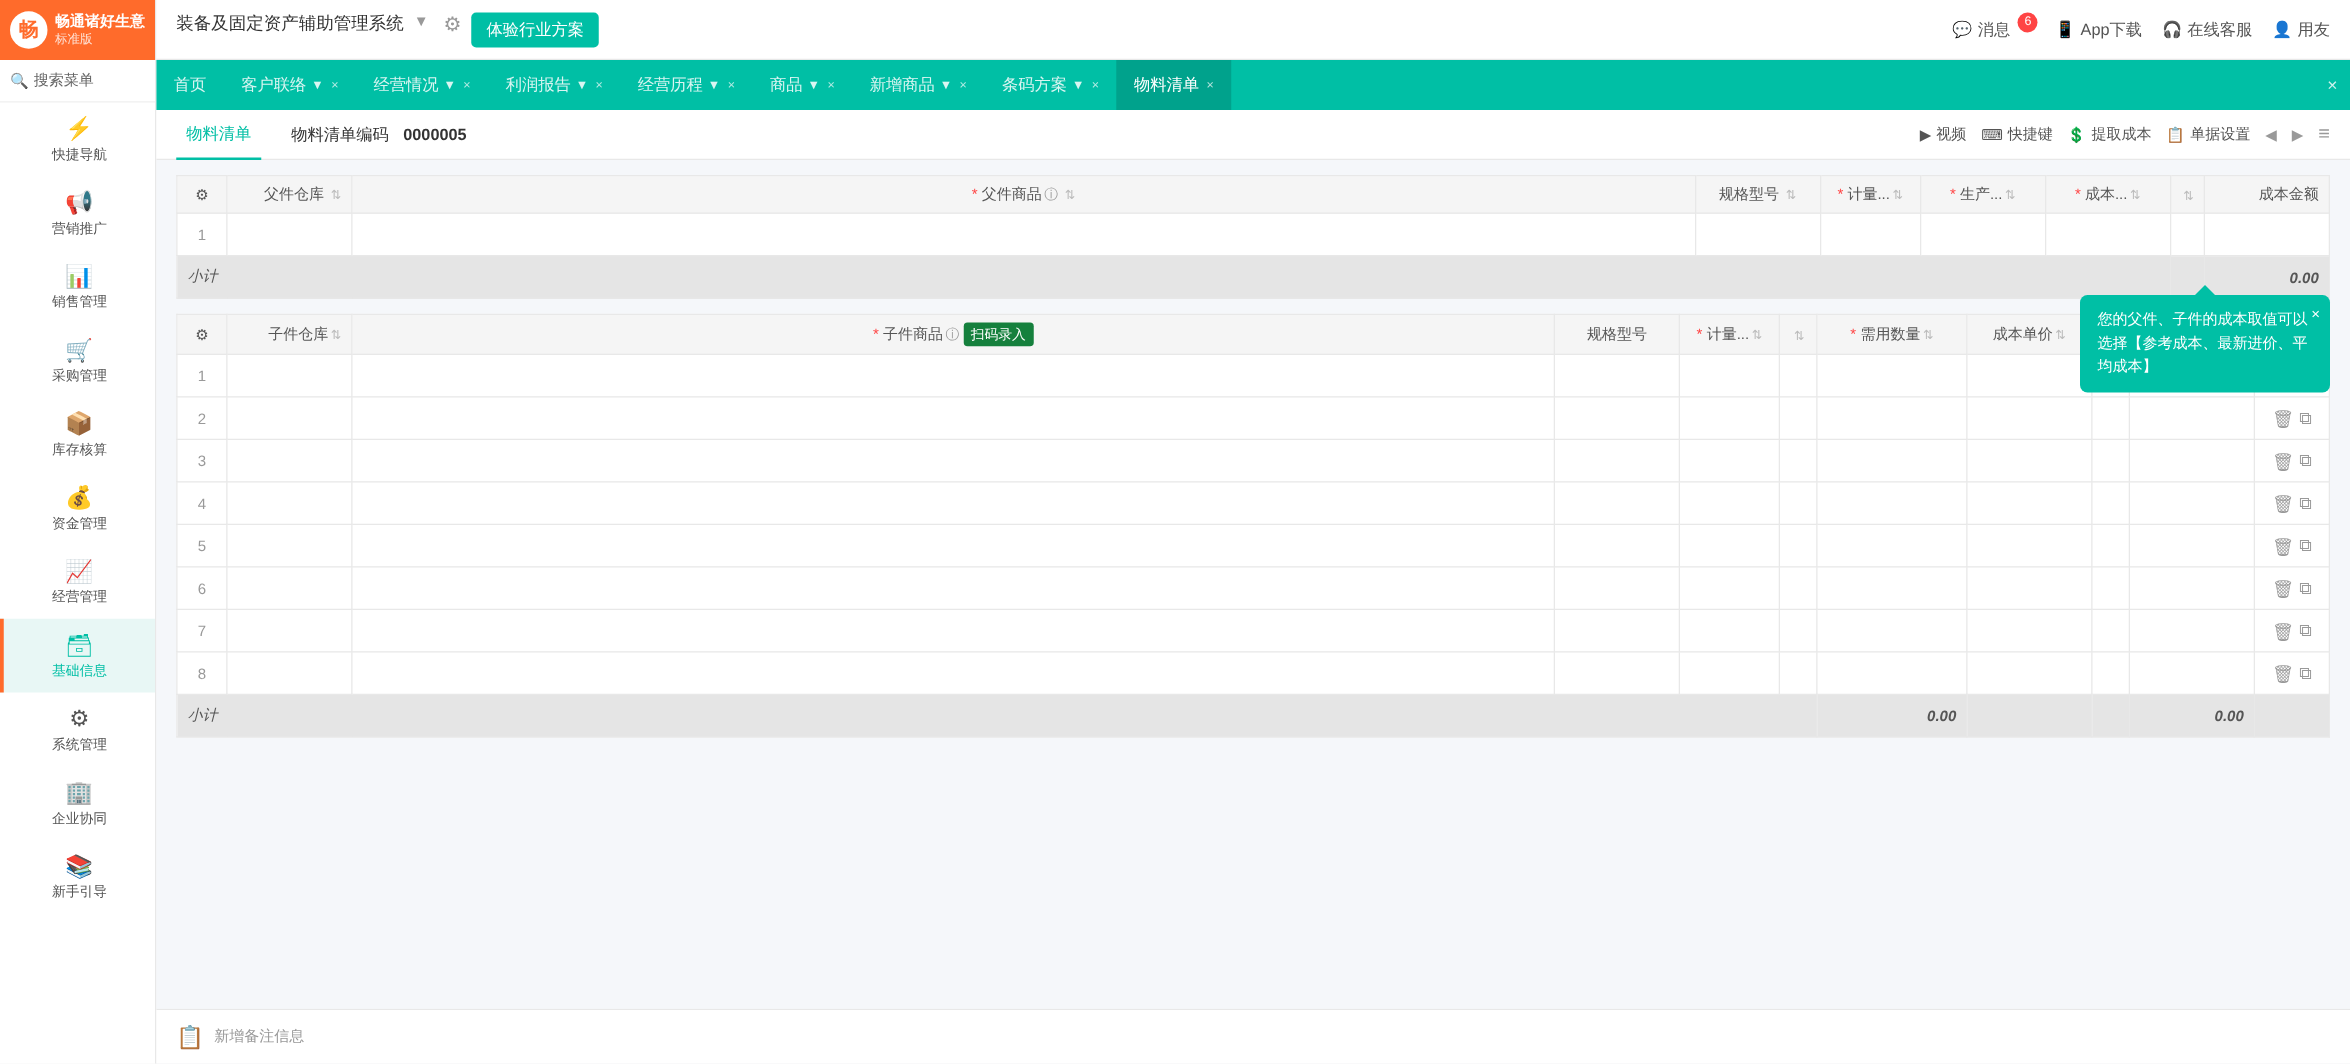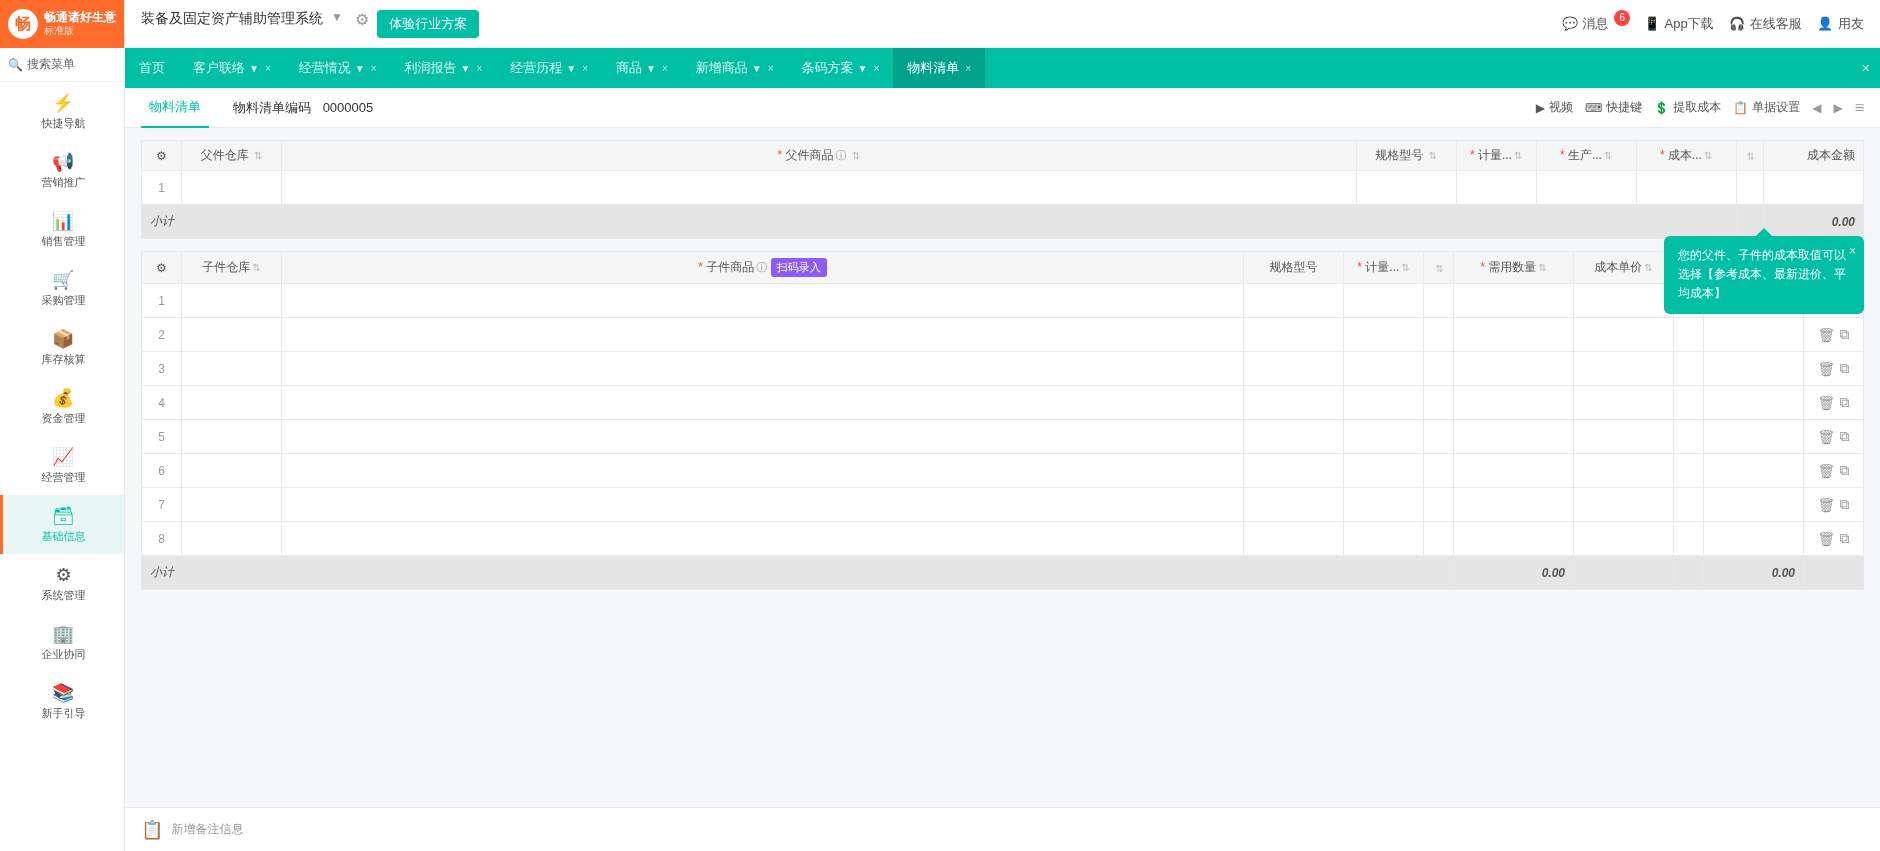--- a/index.html
+++ b/index.html
@@ -203,33 +203,33 @@
     .data-table .subtotal-row td {
       padding: 6px 8px;
       color: #555;
       font-size: 12px;
     }
     .data-table .subtotal-num {
       font-weight: bold;
       text-align: right;
     }
     .col-settings { width: 40px; text-align: center; }
-    .col-warehouse { width: 100px; }
+    .col-warehouse { width: 100px; text-align: right; }
     .col-product { min-width: 200px; }
     .col-spec { width: 100px; }
     .col-unit { width: 80px; }
     .col-producer { width: 100px; }
     .col-cost { width: 100px; }
     .col-amount { width: 100px; }
     .col-qty { width: 120px; }
     .col-ops { width: 60px; }
     .required-mark { color: #ff4444; }
     .info-icon { color: #999; font-size: 11px; margin-left: 2px; }
     .scan-btn {
-      background: #8b5cf6;
+      background: #15803d;
       color: #fff;
       border: none;
       border-radius: 3px;
       padding: 2px 6px;
       font-size: 11px;
       cursor: pointer;
       white-space: nowrap;
     }
     .ops-icons { display: flex; gap: 4px; align-items: center; justify-content: center; padding: 0 4px; }
     .op-icon { color: #999; font-size: 14px; cursor: pointer; }
@@ -427,21 +427,21 @@
       <span class="nav-tab-close">×</span>
     </div>
     <div class="nav-close-btn">×</div>
   </div>
 
   <div class="sub-header">
     <div class="sub-header-left">
       <div class="sub-header-tab active">物料清单</div>
       <div class="sub-header-tab">
         <span>物料清单编码</span>
-        <span style="margin-left:8px;color:#333;font-weight:normal;">0000005</span>
+        <span style="margin-left:8px;color:#333;font-weight:bold;">0000005</span>
       </div>
     </div>
     <div class="sub-header-right">
       <div class="sub-header-right-item">
         <span>▶</span>
         <span>视频</span>
       </div>
       <div class="sub-header-right-item">
         <span>⌨</span>
         <span>快捷键</span>

